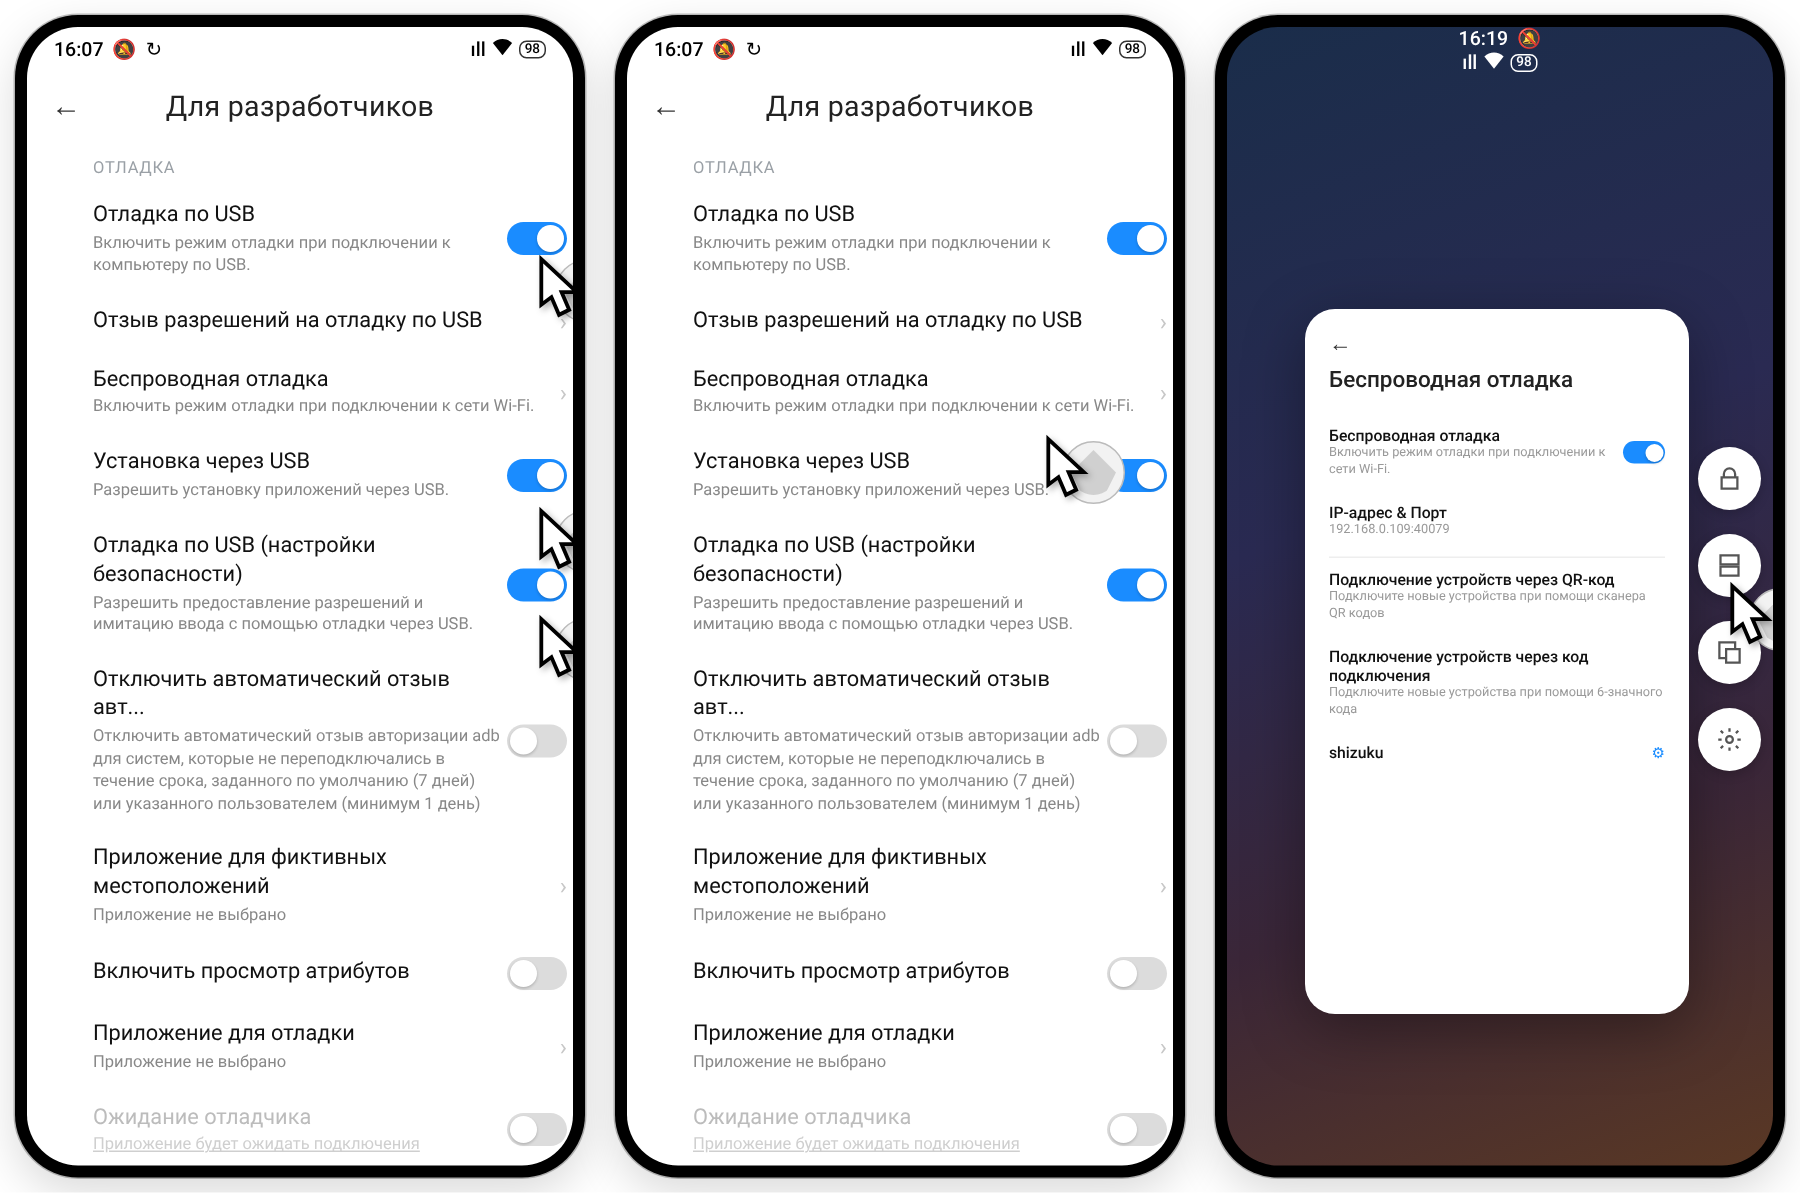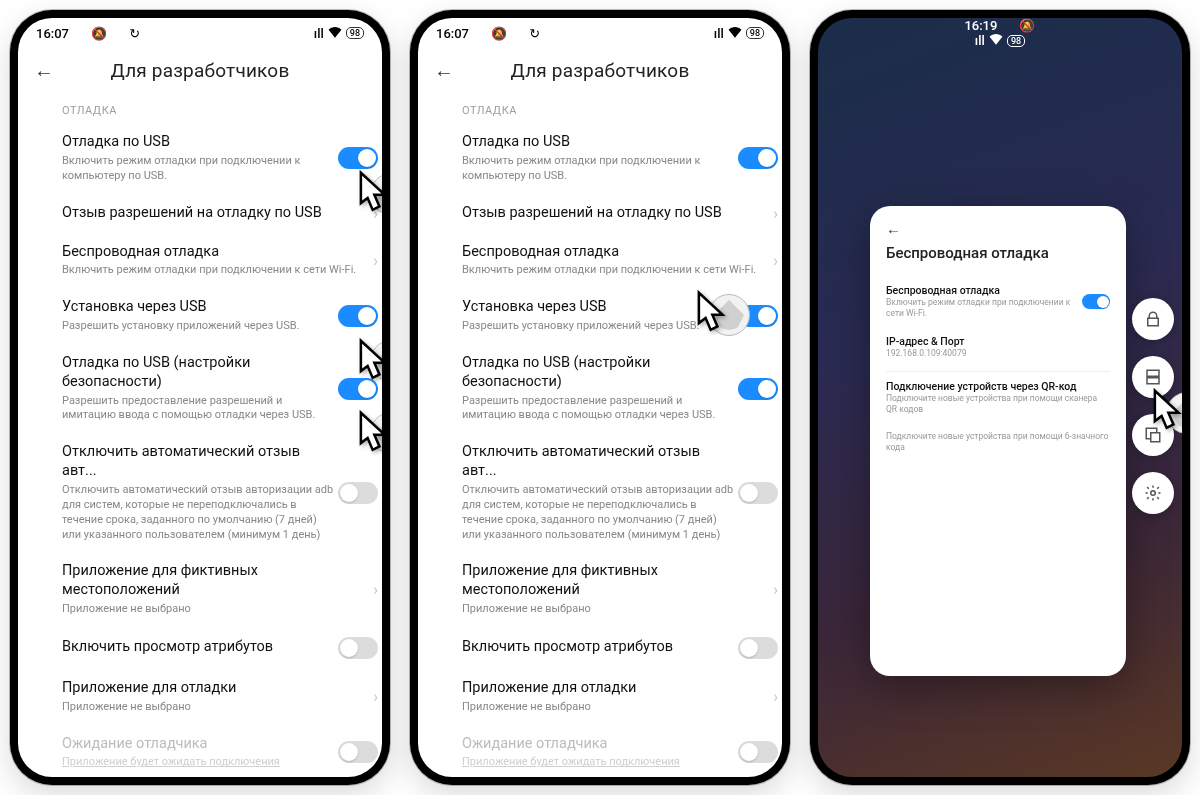--- a/index.html
+++ b/index.html
@@ -32,21 +32,21 @@
   }
   .statusbar {
     height: 30px;
     display: flex;
     justify-content: space-between;
     align-items: center;
     padding: 0 18px;
     font-size: 13px;
     font-weight: 500;
   }
-  .status-left { display:flex; gap:22px; align-items:center; }
+  .status-left { display:flex; gap:6px; align-items:center; }
   .status-right { display:flex; gap:4px; align-items:center; }
   .topbar {
     display:flex;
     align-items:center;
     padding: 10px 16px 6px;
   }
   .back-arrow { font-size: 20px; color:#333; width:30px;}
   .title {
     flex:1;
     text-align:center;
@@ -439,23 +439,28 @@
       </div>
 
       <div style="border-top:1px solid #eee;margin-top:4px;"></div>
 
       <div class="card-row">
         <div class="card-row-title">Подключение устройств через QR-код</div>
         <div class="card-row-sub">Подключите новые устройства при помощи сканера QR кодов</div>
       </div>
 
       <div class="card-row">
+        <div class="card-row-title">Подключение устройств через код подключения</div>
         <div class="card-row-sub">Подключите новые устройства при помощи 6-значного кода</div>
       </div>
 
+      <div class="card-row flex-between">
+        <div class="card-row-title">shizuku</div>
+        <span class="gear-small">⚙</span>
+      </div>
     </div>
 
     <div class="side-buttons">
       <div class="circ-btn">
         <svg width="18" height="18" viewBox="0 0 24 24">
             <path fill="none" stroke="#555" stroke-width="2" d="M7 11V8a5 5 0 0110 0v3M5 11h14v10H5z"></path>
           </svg>
       </div>
       <div class="circ-btn">
         <svg width="18" height="18" viewBox="0 0 24 24">

